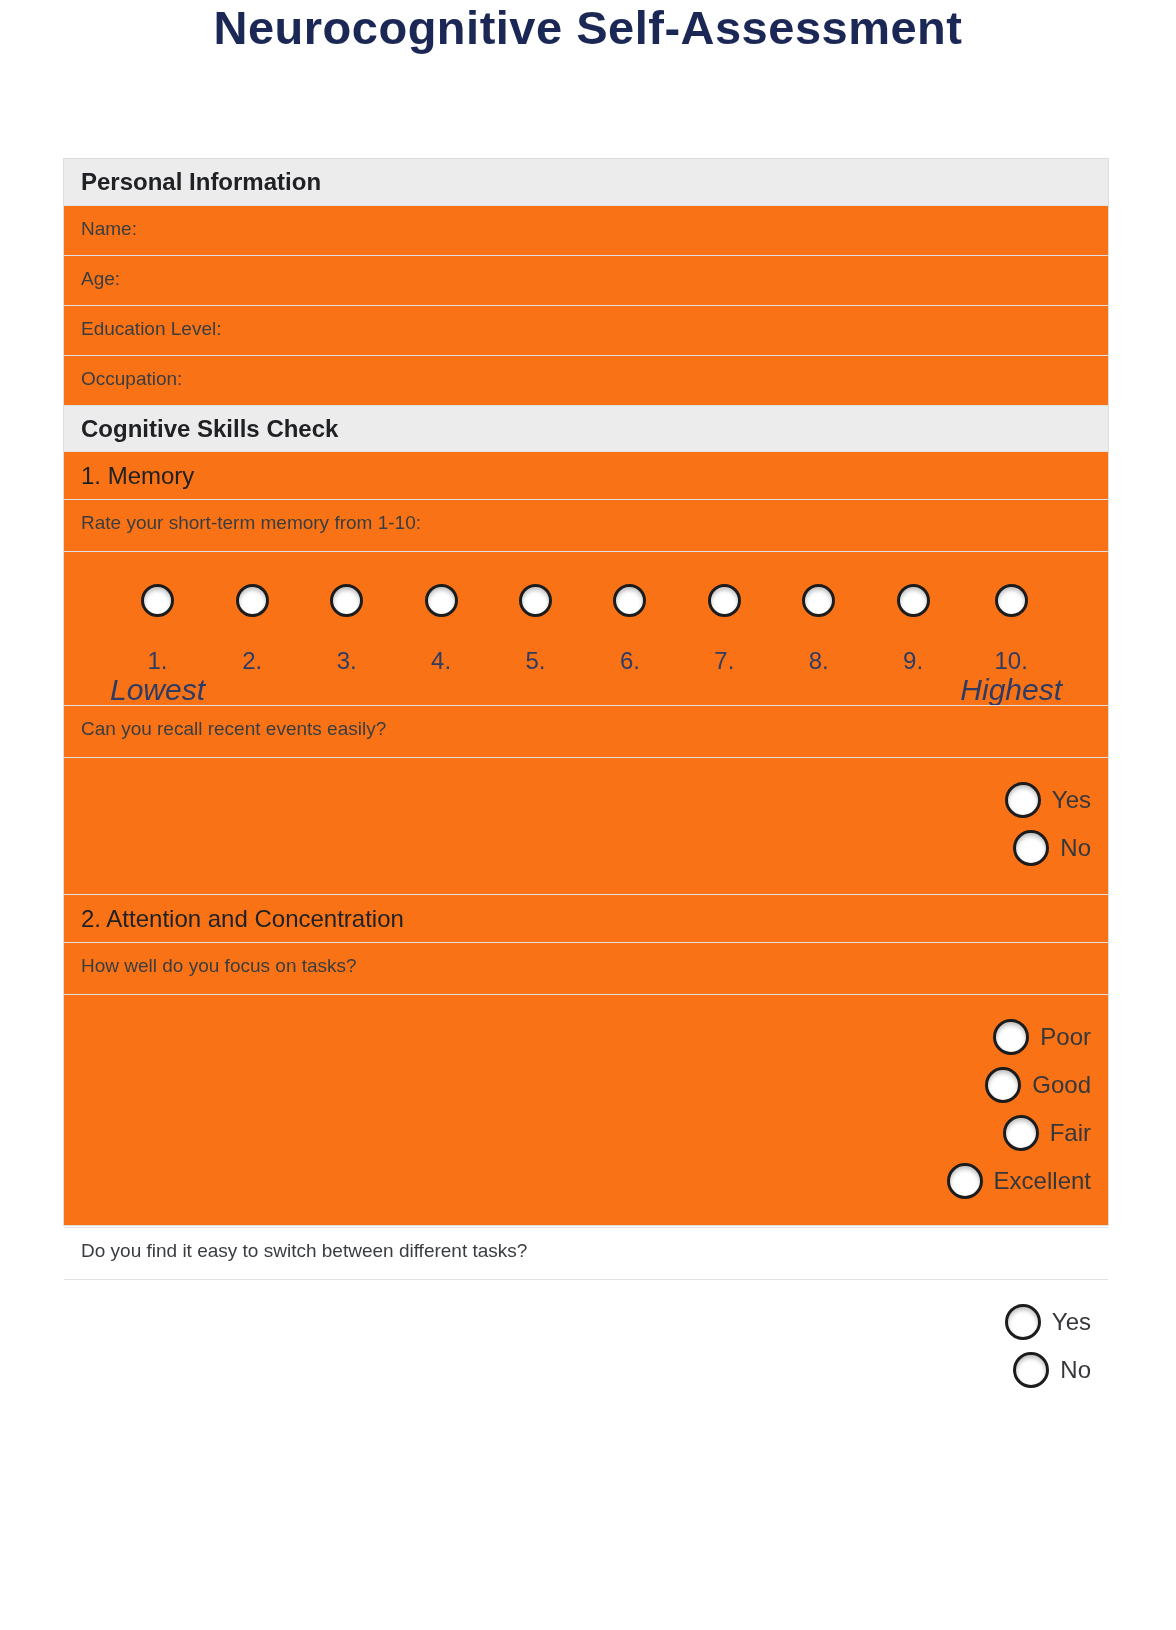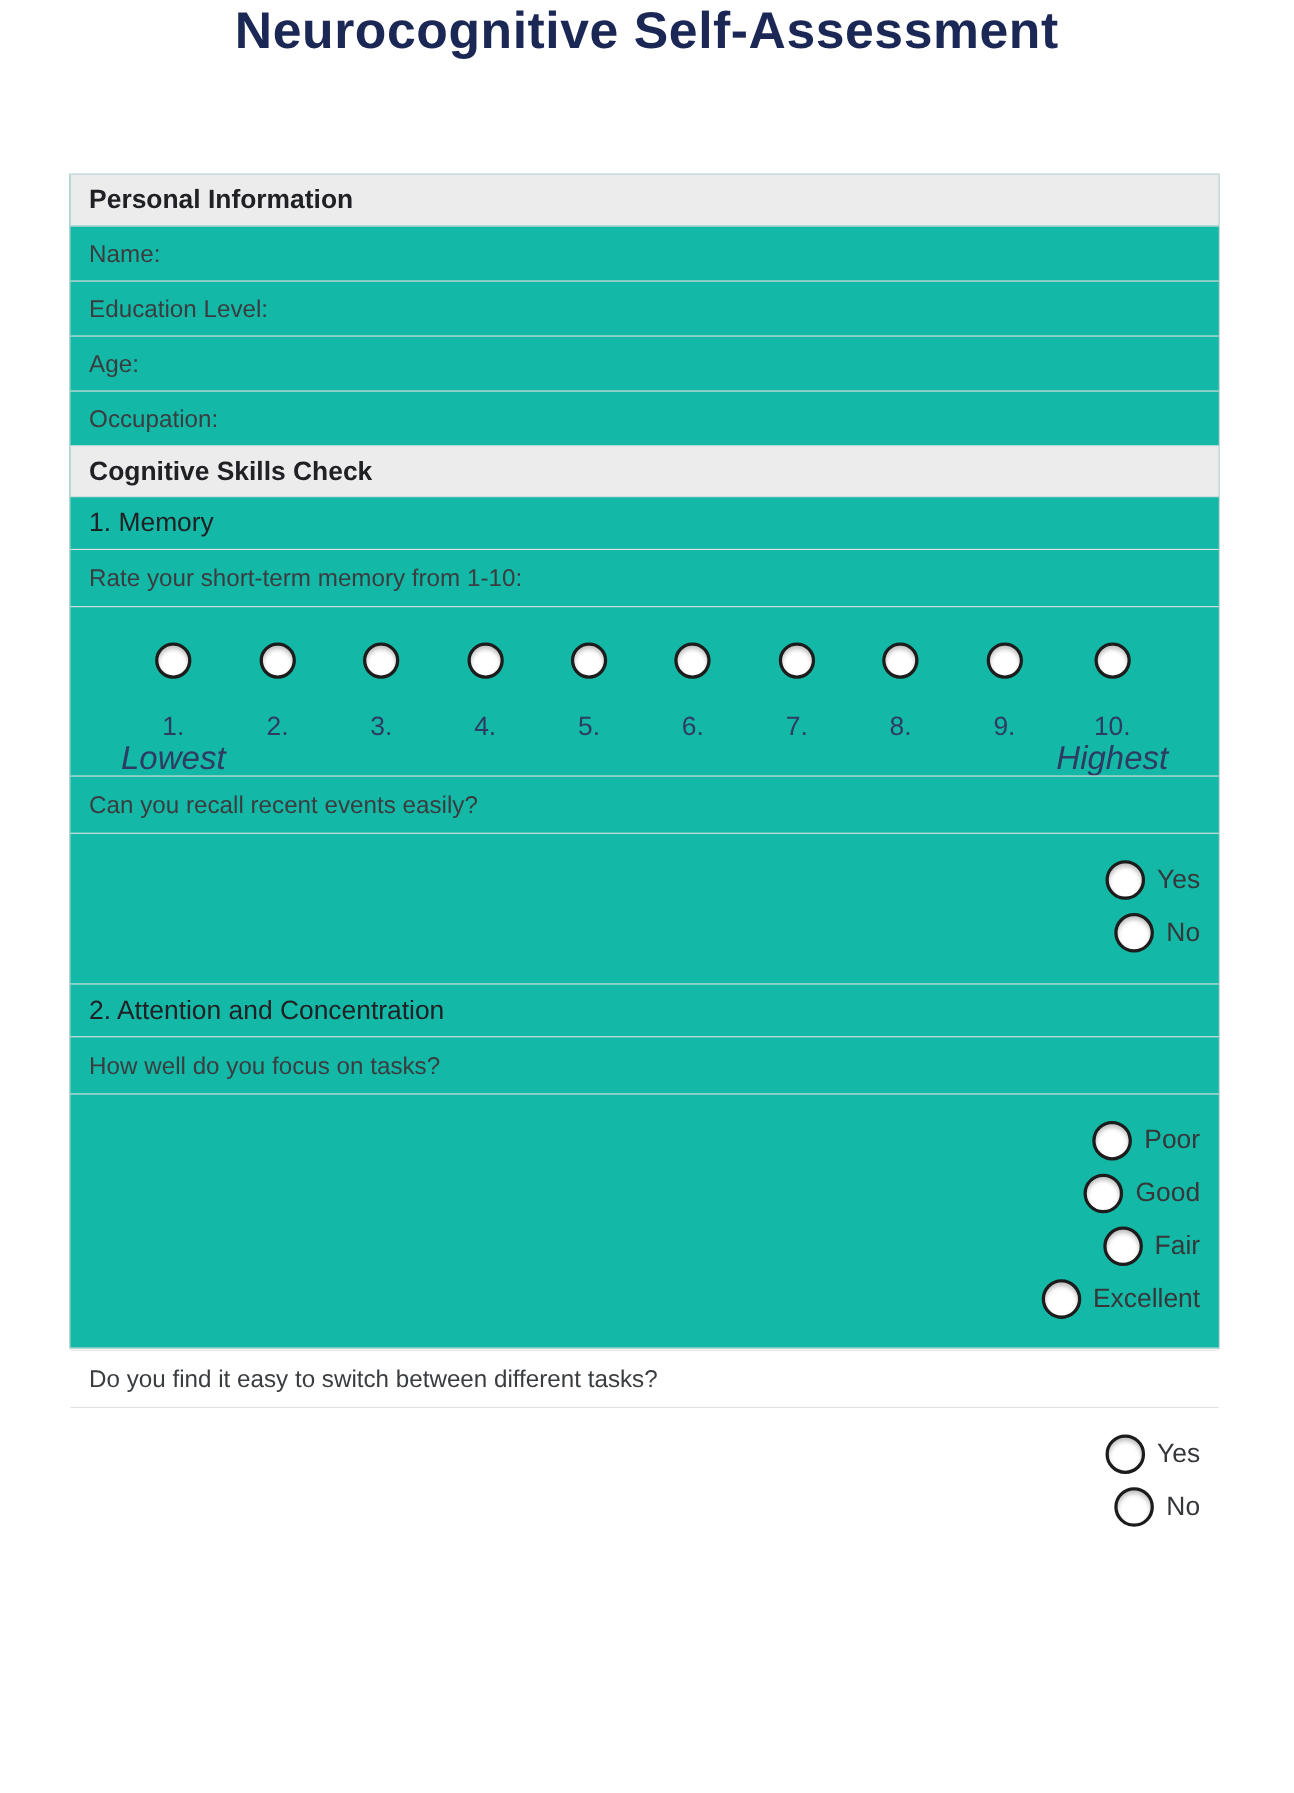--- a/index.html
+++ b/index.html
@@ -24,21 +24,21 @@
   }
   .form {
     position: absolute;
     left: 63px;
     top: 158px;
     width: 1046px;
     height: 1068px;
     border: 1px solid #dcdcdc;
     display: flex;
     flex-direction: column;
-    background: #14b8a6;
+    background: #f97316;
   }
   .row { border-top: 1px solid #e2e2e2; }
   .row:first-child { border-top: none; }
   .row.header-row {
     background: #ececec;
     font-weight: bold;
     font-size: 24px;
     color: #202124;
     padding: 10px 17px;
     min-height: 46px;
@@ -48,26 +48,25 @@
   .row.subheading-row {
     font-weight: normal;
     font-size: 24px;
     color: #202124;
     padding: 10px 17px;
     min-height: 48px;
     display: flex;
     align-items: flex-start;
   }
   .row.field-row, .row.question-row {
-    font-size: 22px;
+    font-size: 19px;
     color: #3a3d40;
     padding: 12px 17px;
     min-height: 50px;
     display: flex;
-    align-items: center;
   }
   .row.question-row { min-height: 52px; }
 
   
   .row.scale-row { padding: 32px 46px 0 46px; height: 192px; }
   .scale-grid { display: flex; width: 100%; }
   .scale-item {
     flex: 1;
     display: flex;
     flex-direction: column;
@@ -122,24 +121,24 @@
 
   <div class="form">
 
     <div class="row header-row">
       <span>Personal Information</span>
     </div>
     <div class="row field-row">
       <span>Name:</span>
     </div>
     <div class="row field-row">
+      <span>Age:</span>
+    </div>
+    <div class="row field-row">
       <span>Education Level:</span>
-    </div>
-    <div class="row field-row">
-      <span>Age:</span>
     </div>
     <div class="row field-row">
       <span>Occupation:</span>
     </div>
 
     <div class="row header-row">
       <span>Cognitive Skills Check</span>
     </div>
 
     <div class="row subheading-row">

